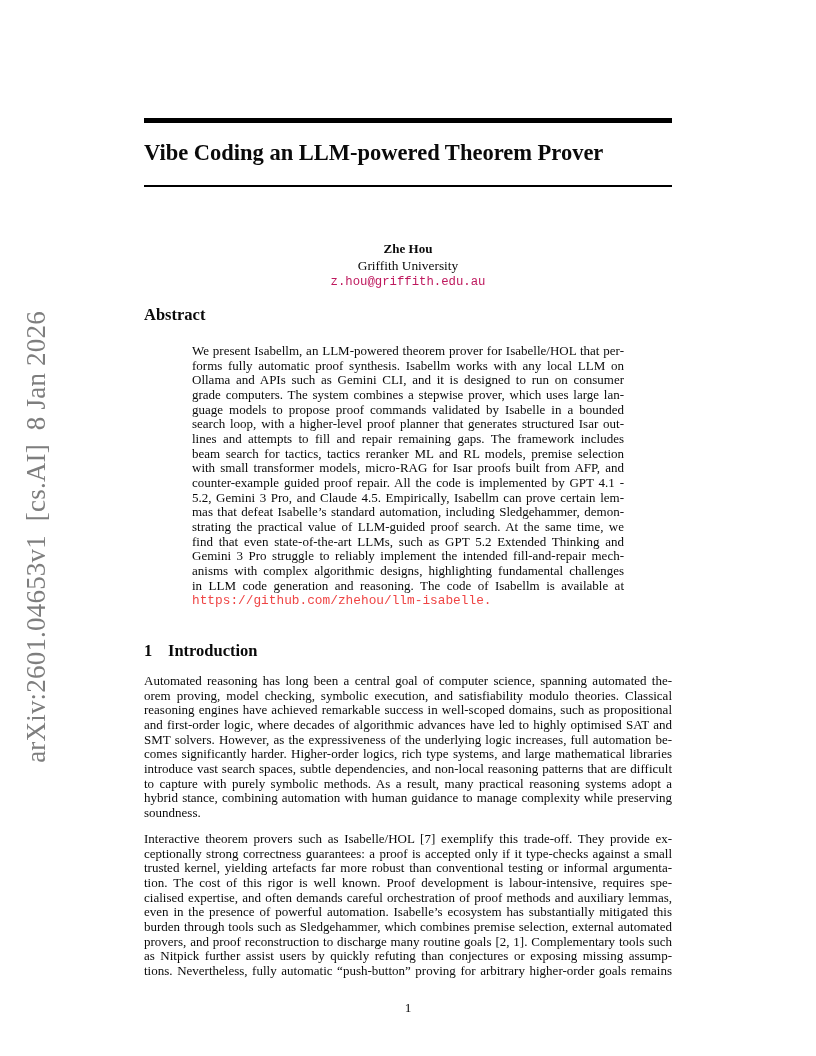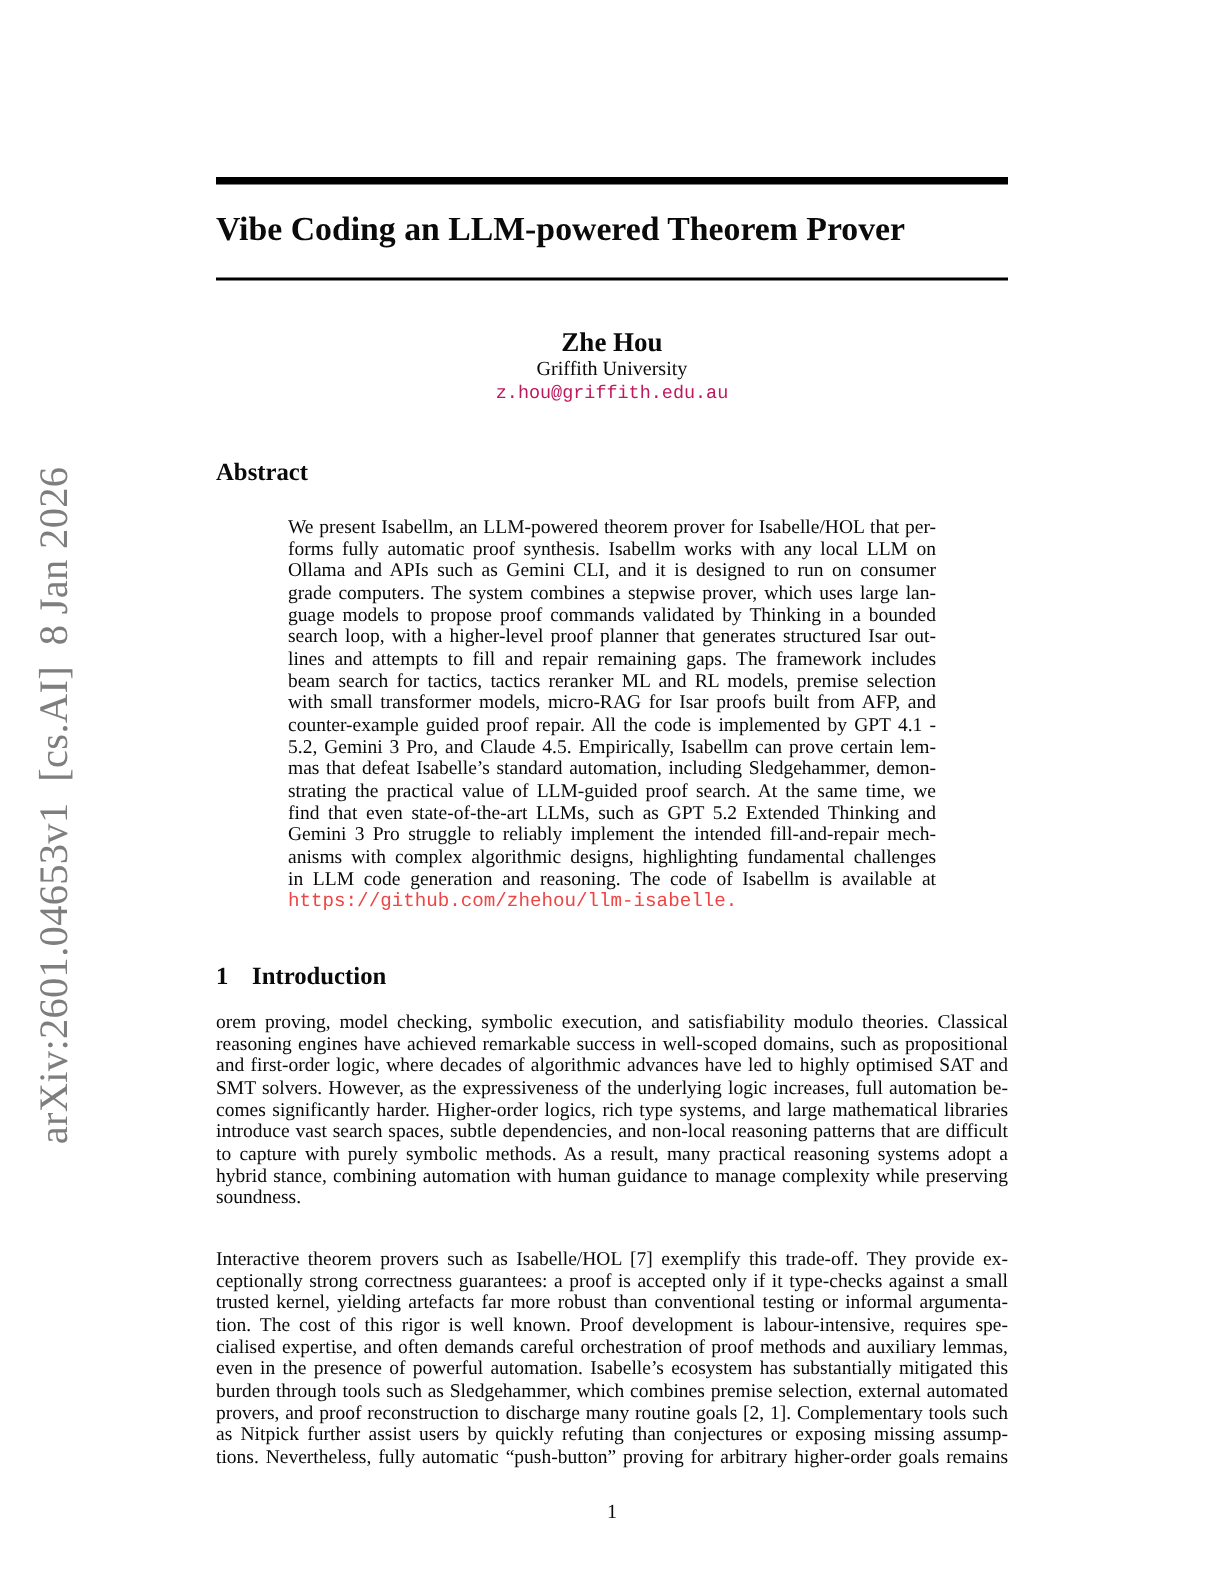--- a/index.html
+++ b/index.html
@@ -21,21 +21,21 @@
     color:#7e7e7e;
     letter-spacing:0.2px;
   }
   .rule-thick{position:absolute;left:144px;top:118px;width:528px;height:5px;background:#000;}
   .rule-thin{position:absolute;left:144px;top:185px;width:528px;height:2px;background:#000;}
   .paper-title{
     position:absolute;left:144px;top:139px;width:528px;
     text-align:left;font-weight:bold;font-size:22.5px;line-height:28px;
   }
   .author-block{position:absolute;left:0;top:220px;width:816px;text-align:center;}
-  .author-name{font-size:18px;font-weight:bold;line-height:17px;}
+  .author-name{font-size:13px;font-weight:bold;line-height:17px;margin-top:20px;}
   .author-affil{font-size:13.4px;line-height:17px;}
   .author-email{
     font-family:"Liberation Mono","DejaVu Sans Mono",monospace;
     font-size:12.3px;line-height:16px;color:#be185d;
   }
   .abstract-heading{
     position:absolute;left:144px;top:305px;width:528px;
     text-align:left;font-weight:bold;font-size:16.5px;line-height:20px;
   }
   .abstract-body{
@@ -81,41 +81,42 @@
     <div class="author-affil">Griffith University</div>
     <div class="author-email">z.hou@griffith.edu.au</div>
   </div>
 
   <div class="abstract-heading">Abstract</div>
   <div class="abstract-body">
       <div class="tline">We present Isabellm, an LLM-powered theorem prover for Isabelle/HOL that per-</div>
       <div class="tline">forms fully automatic proof synthesis. Isabellm works with any local LLM on</div>
       <div class="tline">Ollama and APIs such as Gemini CLI, and it is designed to run on consumer</div>
       <div class="tline">grade computers. The system combines a stepwise prover, which uses large lan-</div>
-      <div class="tline">guage models to propose proof commands validated by Thinking in a bounded</div>
+      <div class="tline">guage models to propose proof commands validated by Isabelle in a bounded</div>
       <div class="tline">search loop, with a higher-level proof planner that generates structured Isar out-</div>
       <div class="tline">lines and attempts to fill and repair remaining gaps. The framework includes</div>
       <div class="tline">beam search for tactics, tactics reranker ML and RL models, premise selection</div>
       <div class="tline">with small transformer models, micro-RAG for Isar proofs built from AFP, and</div>
       <div class="tline">counter-example guided proof repair. All the code is implemented by GPT 4.1 -</div>
       <div class="tline">5.2, Gemini 3 Pro, and Claude 4.5. Empirically, Isabellm can prove certain lem-</div>
       <div class="tline">mas that defeat Isabelle’s standard automation, including Sledgehammer, demon-</div>
       <div class="tline">strating the practical value of LLM-guided proof search. At the same time, we</div>
       <div class="tline">find that even state-of-the-art LLMs, such as GPT 5.2 Extended Thinking and</div>
       <div class="tline">Gemini 3 Pro struggle to reliably implement the intended fill-and-repair mech-</div>
       <div class="tline">anisms with complex algorithmic designs, highlighting fundamental challenges</div>
       <div class="tline">in LLM code generation and reasoning.  The code of Isabellm is available at</div>
     </div>
   <div class="abstract-url">https://github.com/zhehou/llm-isabelle.</div>
 
   <div class="section-heading">
     <span class="sec-num">1</span><span class="sec-title">Introduction</span>
   </div>
 
   <div class="para para1">
+      <div class="tline">Automated reasoning has long been a central goal of computer science, spanning automated the-</div>
       <div class="tline">orem proving, model checking, symbolic execution, and satisfiability modulo theories.  Classical</div>
       <div class="tline">reasoning engines have achieved remarkable success in well-scoped domains, such as propositional</div>
       <div class="tline">and first-order logic, where decades of algorithmic advances have led to highly optimised SAT and</div>
       <div class="tline">SMT solvers. However, as the expressiveness of the underlying logic increases, full automation be-</div>
       <div class="tline">comes significantly harder. Higher-order logics, rich type systems, and large mathematical libraries</div>
       <div class="tline">introduce vast search spaces, subtle dependencies, and non-local reasoning patterns that are difficult</div>
       <div class="tline">to capture with purely symbolic methods.  As a result, many practical reasoning systems adopt a</div>
       <div class="tline">hybrid stance, combining automation with human guidance to manage complexity while preserving</div>
       <div class="tline lastline">soundness.</div>
     </div>

